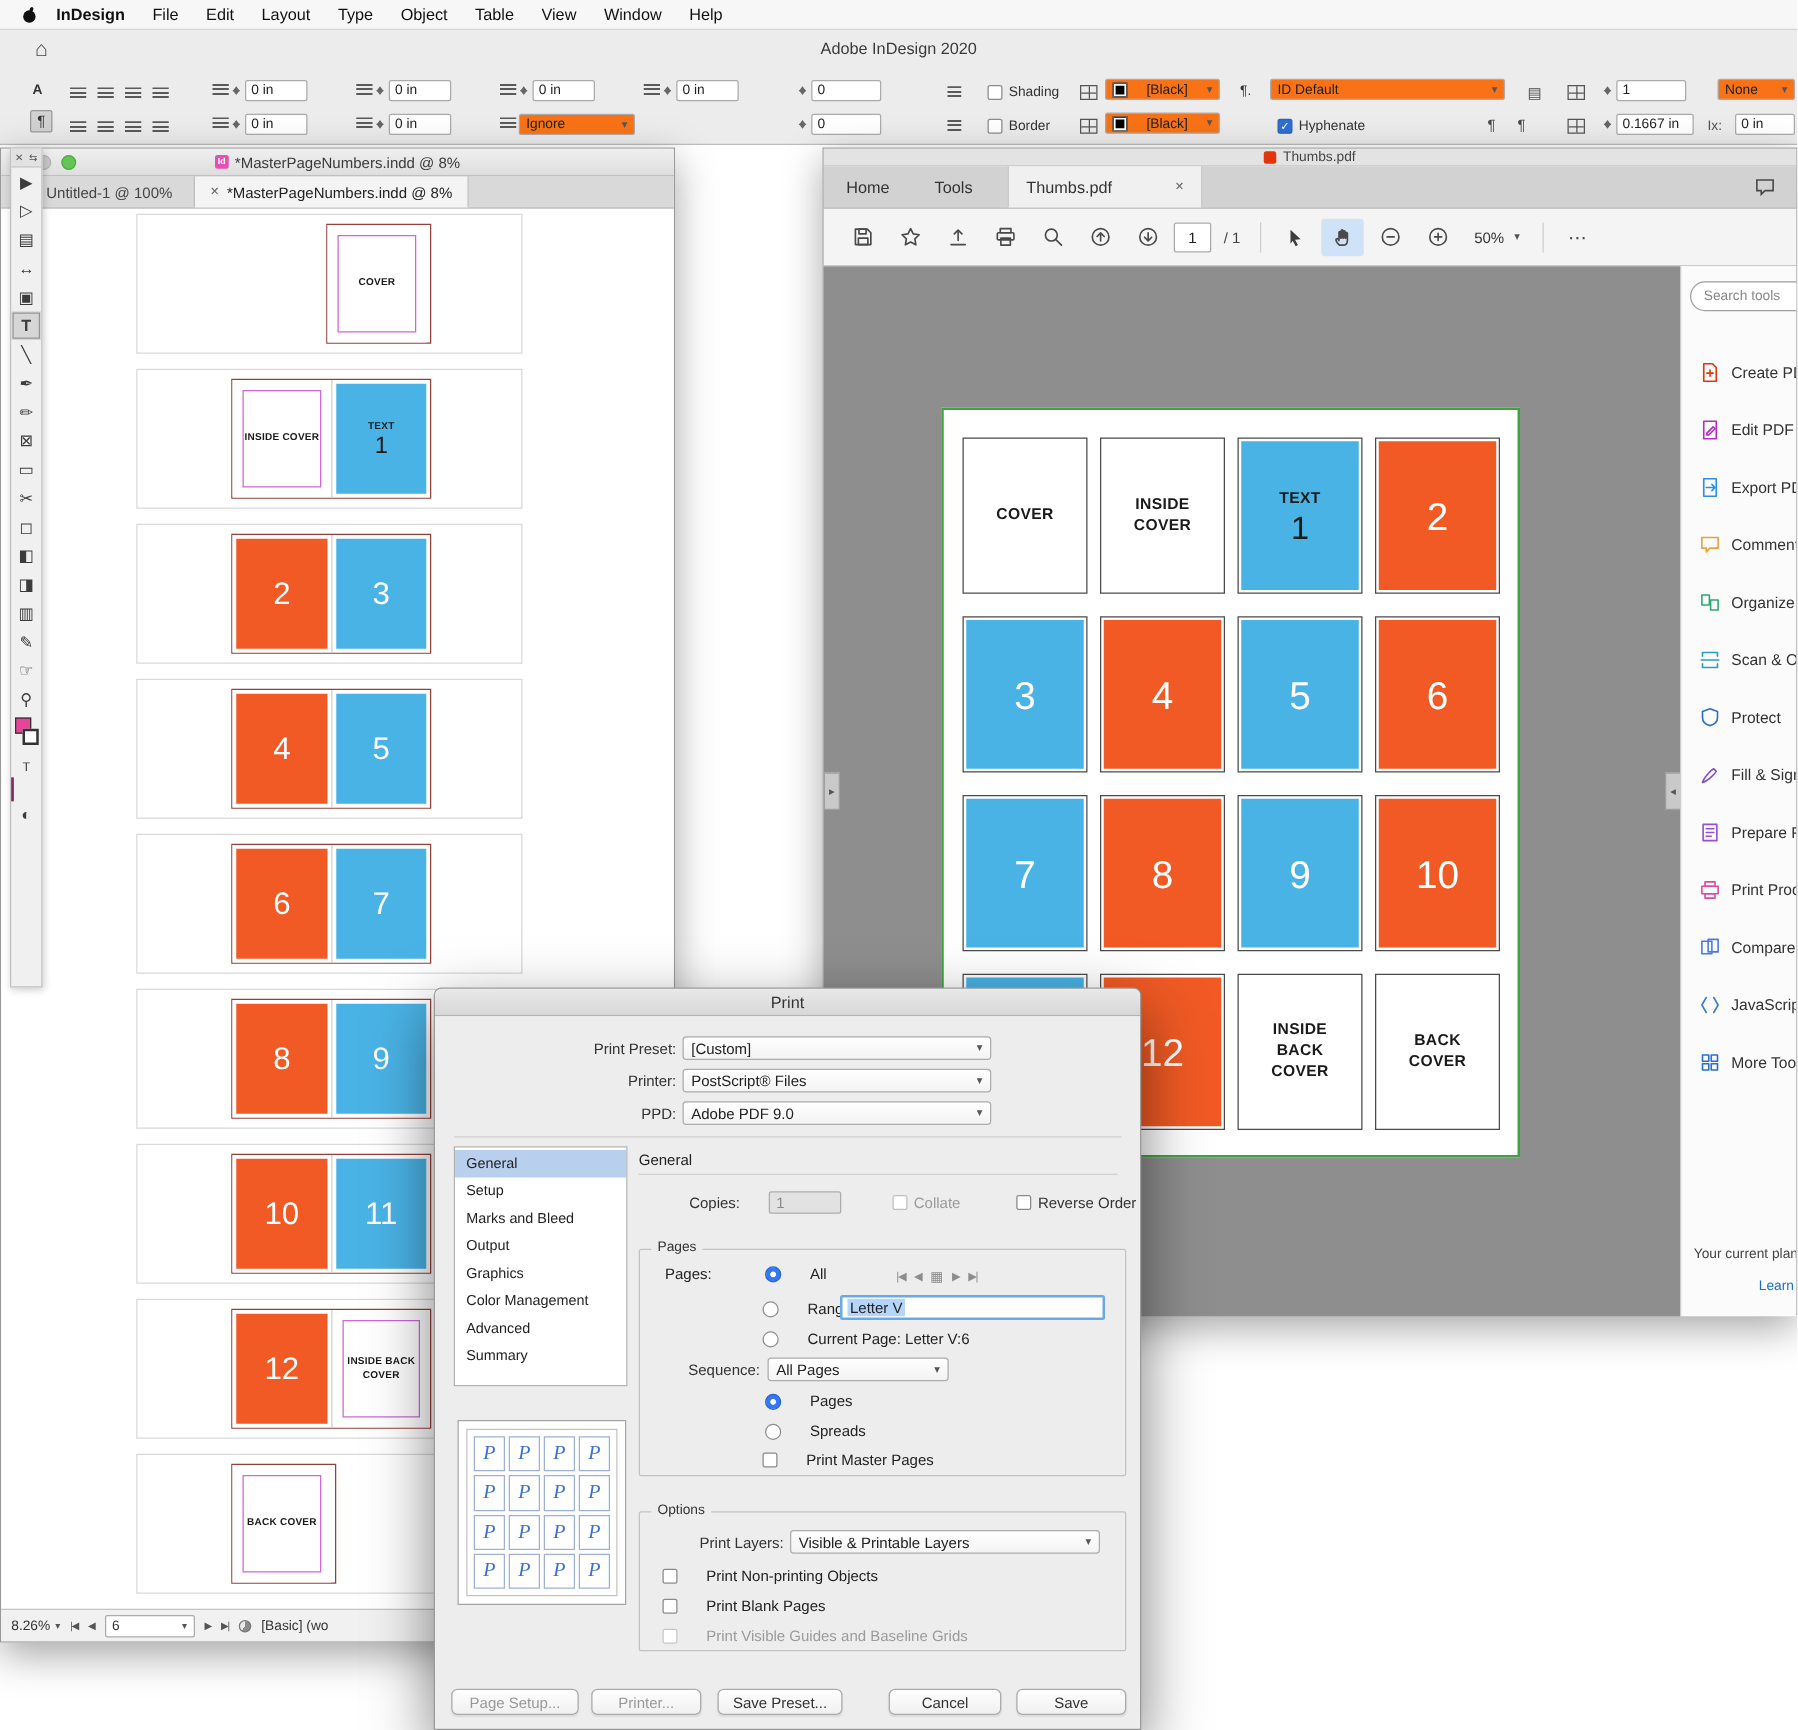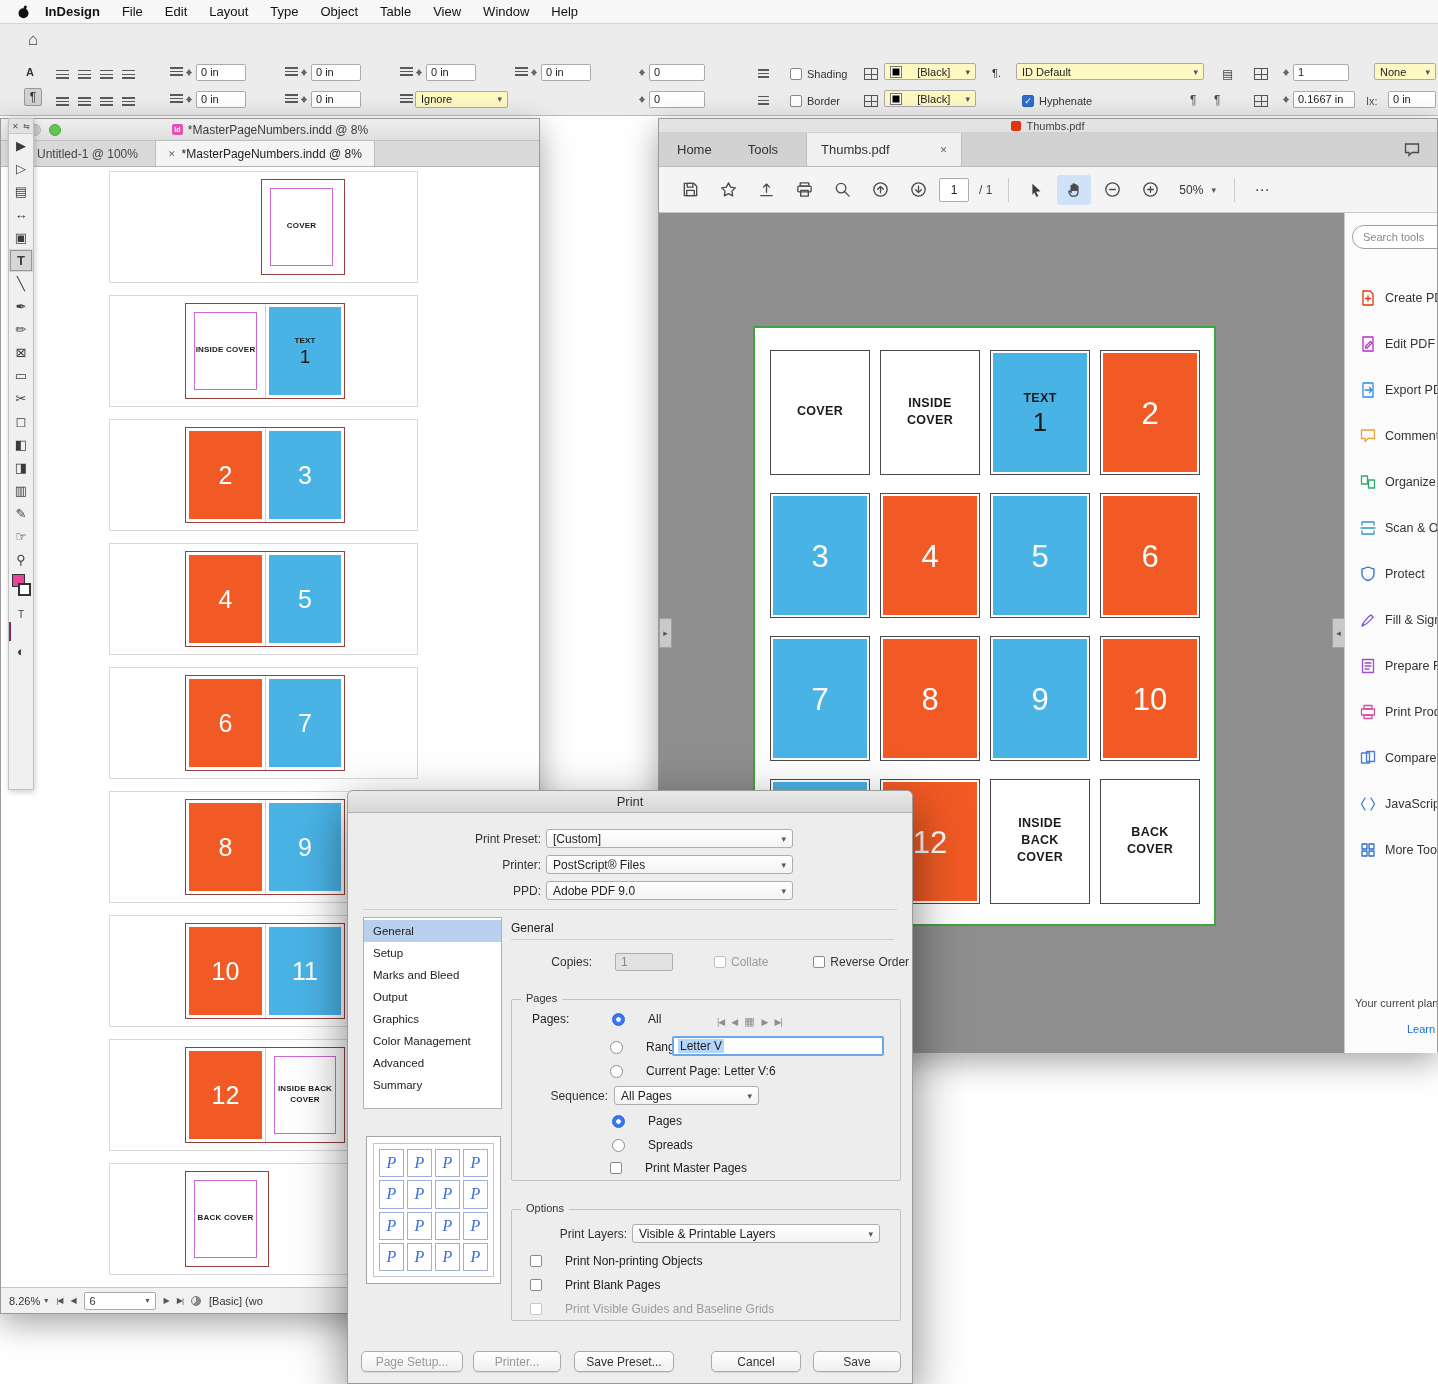--- a/index.html
+++ b/index.html
@@ -16,21 +16,21 @@
   
   .appbar{position:absolute;top:24px;left:0;right:0;height:92px;background:#ececec;border-bottom:1px solid #bdbdbd;z-index:4}
   .app-title{position:absolute;top:7px;left:0;right:0;text-align:center;font-size:13px;color:#3a3a3a}
   .home-ic{position:absolute;left:28px;top:6px;font-size:17px;color:#444}
   .cp{position:absolute;display:flex;align-items:center;gap:2px;height:18px;font-size:11px;color:#333}
   .lnico{width:13px;height:10px;flex:none;background:repeating-linear-gradient(to bottom,#5a5a5a 0 1.5px,transparent 1.5px 3.6px)}
   .spin{position:relative;width:9px;height:15px;flex:none}
   .spin::before{content:"";position:absolute;top:1px;left:1px;border:3px solid transparent;border-bottom:4px solid #666}
   .spin::after{content:"";position:absolute;bottom:1px;left:1px;border:3px solid transparent;border-top:4px solid #666}
   .nbox{min-width:50px;height:17px;background:#fff;border:1px solid #ababab;border-radius:2px;display:inline-flex;align-items:center;padding:0 4px;color:#222}
-  .dd{background:#fef9c3;border:1px solid #ababab;border-radius:2px;height:17px;display:inline-flex;align-items:center;justify-content:space-between;padding:0 5px;color:#222;gap:6px}
+  .dd{background:#f97316;border:1px solid #ababab;border-radius:2px;height:17px;display:inline-flex;align-items:center;justify-content:space-between;padding:0 5px;color:#222;gap:6px}
   .dd::after{content:"▾";font-size:9px;color:#555}
   .chk{display:flex;align-items:center;gap:5px;color:#333}
   .cbox{width:12px;height:12px;border:1px solid #8a8a8a;border-radius:2px;background:#fff;flex:none;display:flex;align-items:center;justify-content:center}
   .cbox.on{background:#2f6fd0;border-color:#2a63c0}
   .cbox.on::after{content:"✓";color:#fff;font-size:9px;line-height:1}
   .aicn{color:#4a4a4a;font-size:12px}
   .swb{width:12px;height:12px;background:#000;border:1px solid #777;box-shadow:inset 0 0 0 1.5px #fff;flex:none}
   .gridic{width:14px;height:12px;border:1px solid #555;background:
      linear-gradient(#555,#555) 50% 0/1px 100% no-repeat,
      linear-gradient(#555,#555) 0 50%/100% 1px no-repeat}
@@ -162,20 +162,21 @@
     <span class="mi">Type</span>
     <span class="mi">Object</span>
     <span class="mi">Table</span>
     <span class="mi">View</span>
     <span class="mi">Window</span>
     <span class="mi">Help</span>
   </div>
 
   <div class="appbar">
     <span class="home-ic">⌂</span>
+    <div class="app-title">Adobe InDesign 2020</div>
 
     <span class="cp" style="left:26px;top:39px;font-weight:bold">A</span>
     <span class="cp" style="left:56px;top:42px">
         <i class="lnico"></i>
       </span>
     <span class="cp" style="left:78px;top:42px">
         <i class="lnico"></i>
       </span>
     <span class="cp" style="left:100px;top:42px">
         <i class="lnico"></i>

